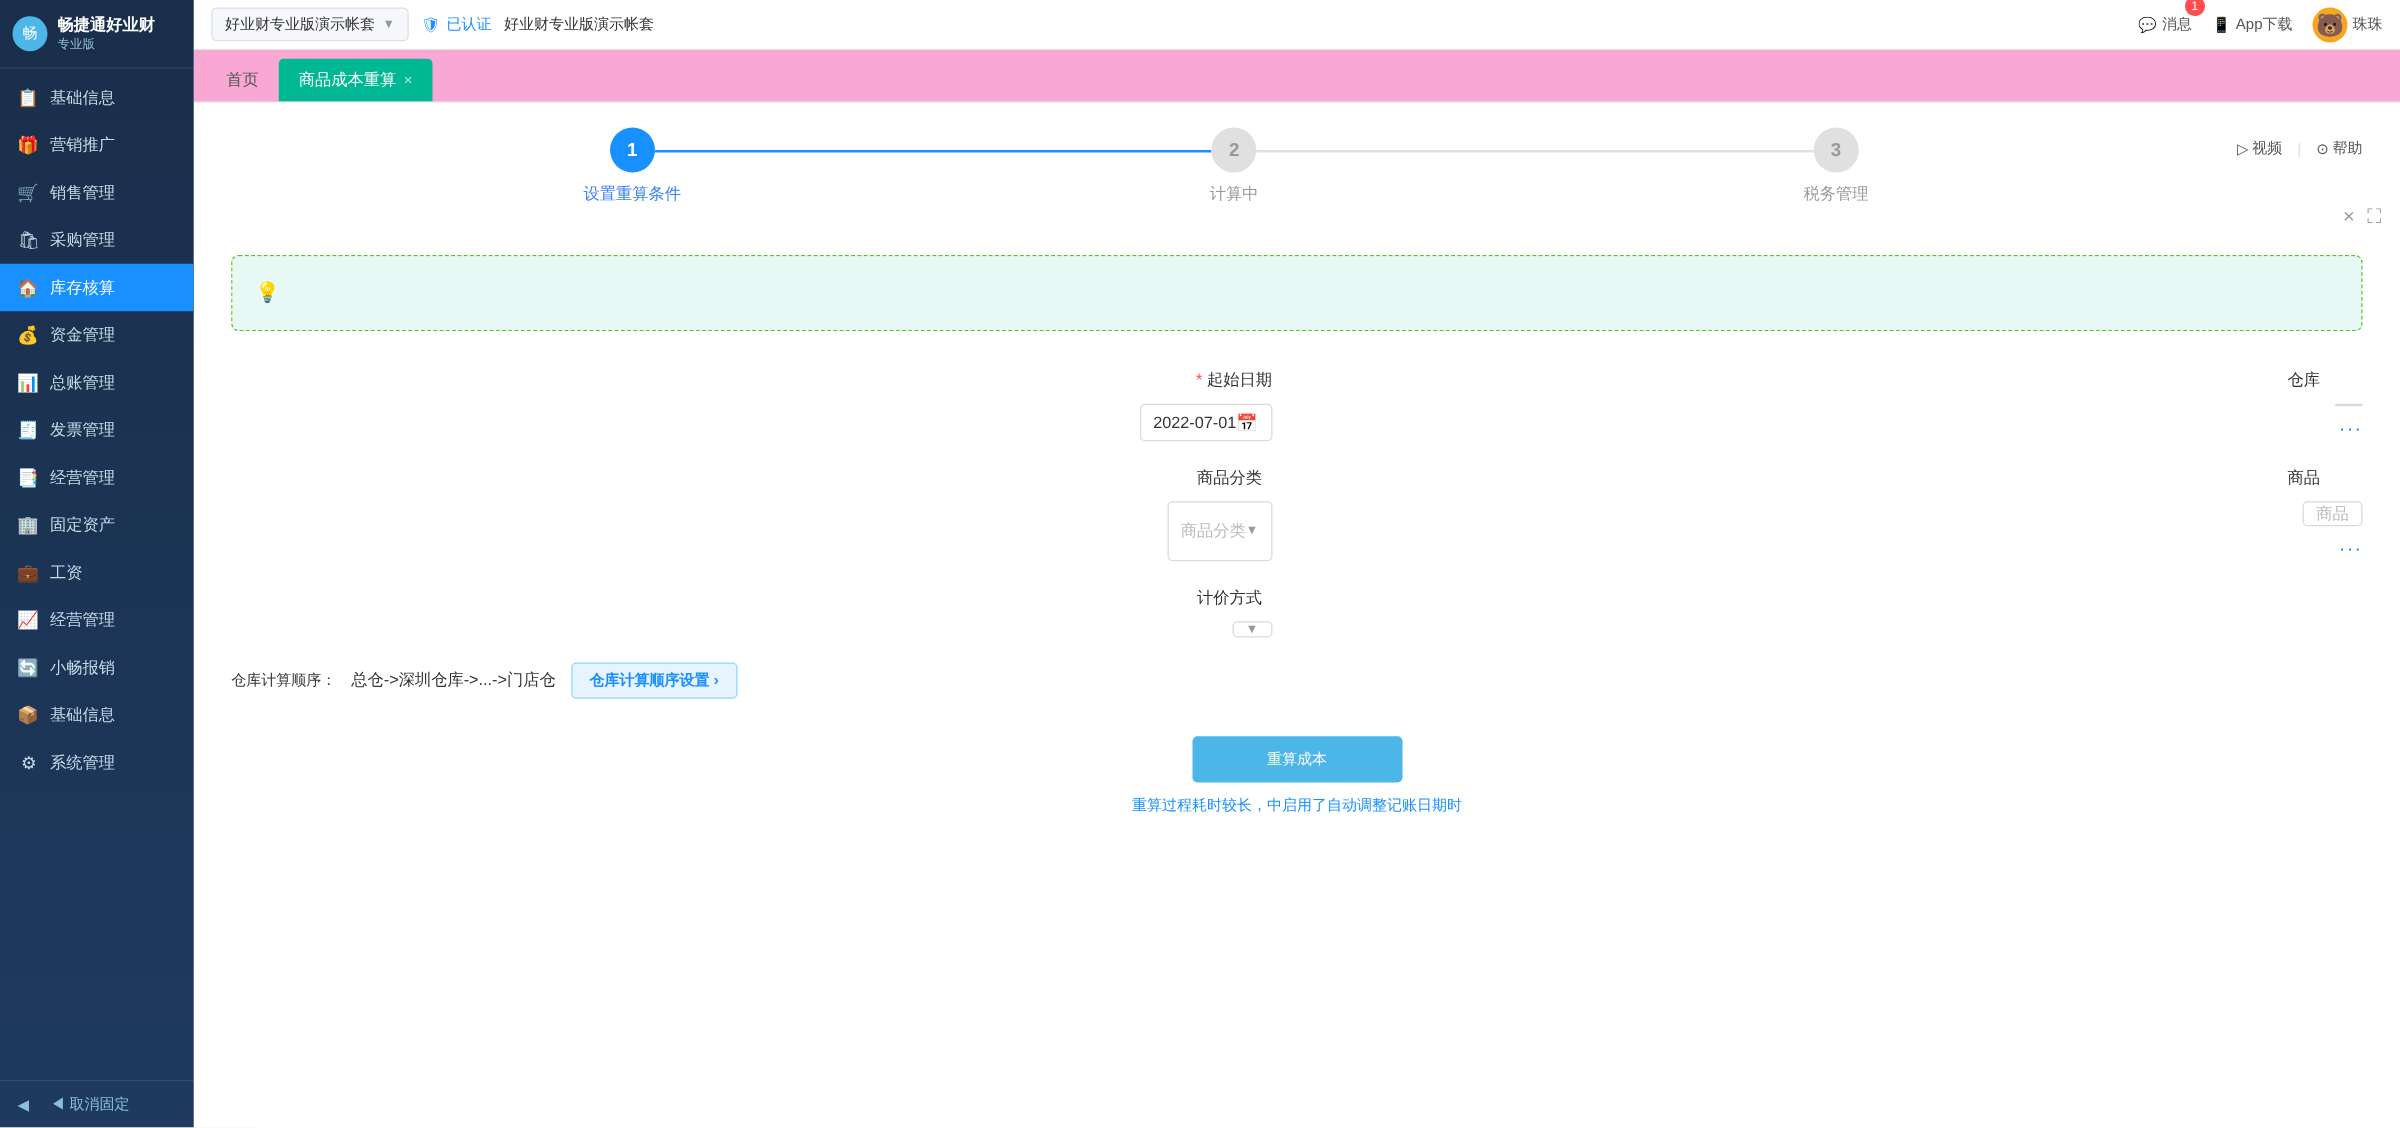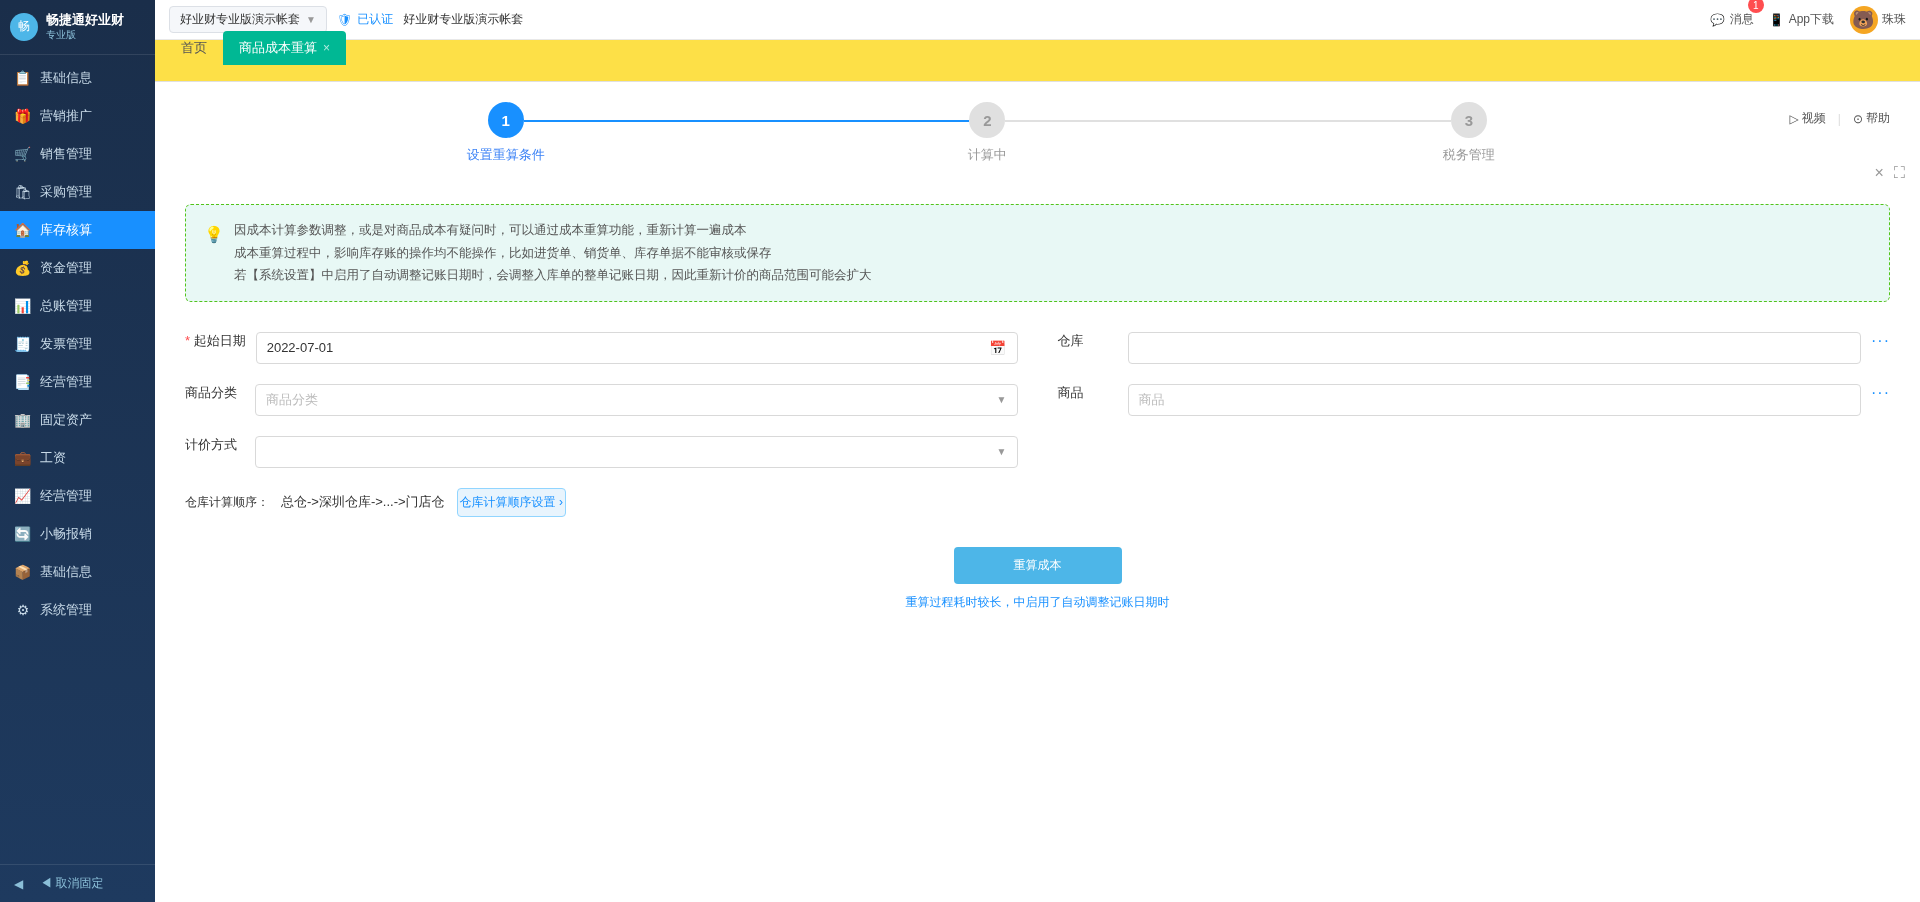--- a/index.html
+++ b/index.html
@@ -99,25 +99,25 @@
     }
     .topbar-company { color: #333; font-size: 12px; }
     .topbar-right { margin-left: auto; display: flex; align-items: center; gap: 16px; }
     .topbar-action { display: flex; align-items: center; gap: 4px; cursor: pointer; color: #555; font-size: 12px; }
     .topbar-badge { background: #ff4d4f; color: white; border-radius: 50%; width: 16px; height: 16px; font-size: 10px; display: flex; align-items: center; justify-content: center; margin-left: -8px; margin-top: -8px; }
     .topbar-avatar { width: 28px; height: 28px; border-radius: 50%; background: #f5a623; display: flex; align-items: center; justify-content: center; color: white; font-size: 12px; overflow: hidden; }
 
     
     .tabbar {
       height: 42px;
-      background: #fde047;
+      background: #f9a8d4;
       border-bottom: 1px solid #e0e0e0;
       display: flex;
       align-items: flex-end;
-      padding: 16px 10px;
+      padding: 0 10px;
     }
     .tab-item {
       height: 34px;
       padding: 0 16px;
       display: flex;
       align-items: center;
       cursor: pointer;
       font-size: 13px;
       color: #555;
       border-radius: 4px 4px 0 0;
@@ -191,22 +191,23 @@
 
     
     .form-grid {
       display: grid;
       grid-template-columns: 1fr 1fr;
       gap: 20px 40px;
       margin-bottom: 20px;
     }
     .form-row {
       display: flex;
-      align-items: flex-start;
+      align-items: flex-end;
       gap: 10px;
+      flex-direction: column;
     }
     .form-label {
       color: #333;
       font-size: 13px;
       white-space: nowrap;
       min-width: 60px;
     }
     .form-label.required::before {
       content: '* ';
       color: #ff4d4f;
@@ -250,26 +251,27 @@
       gap: 12px;
       margin-bottom: 30px;
     }
     .warehouse-label { color: #333; font-size: 12px; }
     .warehouse-value { color: #333; font-size: 13px; }
     .warehouse-btn {
       background: #e8f4fd;
       color: #1890ff;
       border: 1px solid #91d5ff;
       border-radius: 4px;
-      padding: 5px 2px;
+      padding: 5px 14px;
       cursor: pointer;
       font-size: 12px;
       display: flex;
       align-items: center;
       gap: 4px;
+      font-weight: bold;
     }
 
     
     .recalc-section {
       display: flex;
       flex-direction: column;
       align-items: center;
       gap: 10px;
       margin-top: 20px;
     }
@@ -489,25 +491,20 @@
           <span class="help-sep">|</span>
           <div class="help-link">
             <span>⊙</span>
             <span>帮助</span>
           </div>
         </div>
       </div>
 
       <div class="info-box">
         <span class="info-box-icon">💡</span>
-        <div>
-          <div>因成本计算参数调整，或是对商品成本有疑问时，可以通过成本重算功能，重新计算一遍成本</div>
-          <div>成本重算过程中，影响库存账的操作均不能操作，比如进货单、销货单、库存单据不能审核或保存</div>
-          <div>若【系统设置】中启用了自动调整记账日期时，会调整入库单的整单记账日期，因此重新计价的商品范围可能会扩大</div>
-        </div>
       </div>
 
       <div class="form-grid">
 
         <div class="form-row">
           <span class="form-label required">起始日期</span>
           <div class="form-input">
             <span class="form-input-text">2022-07-01</span>
             <span class="form-input-icon">📅</span>
           </div>

